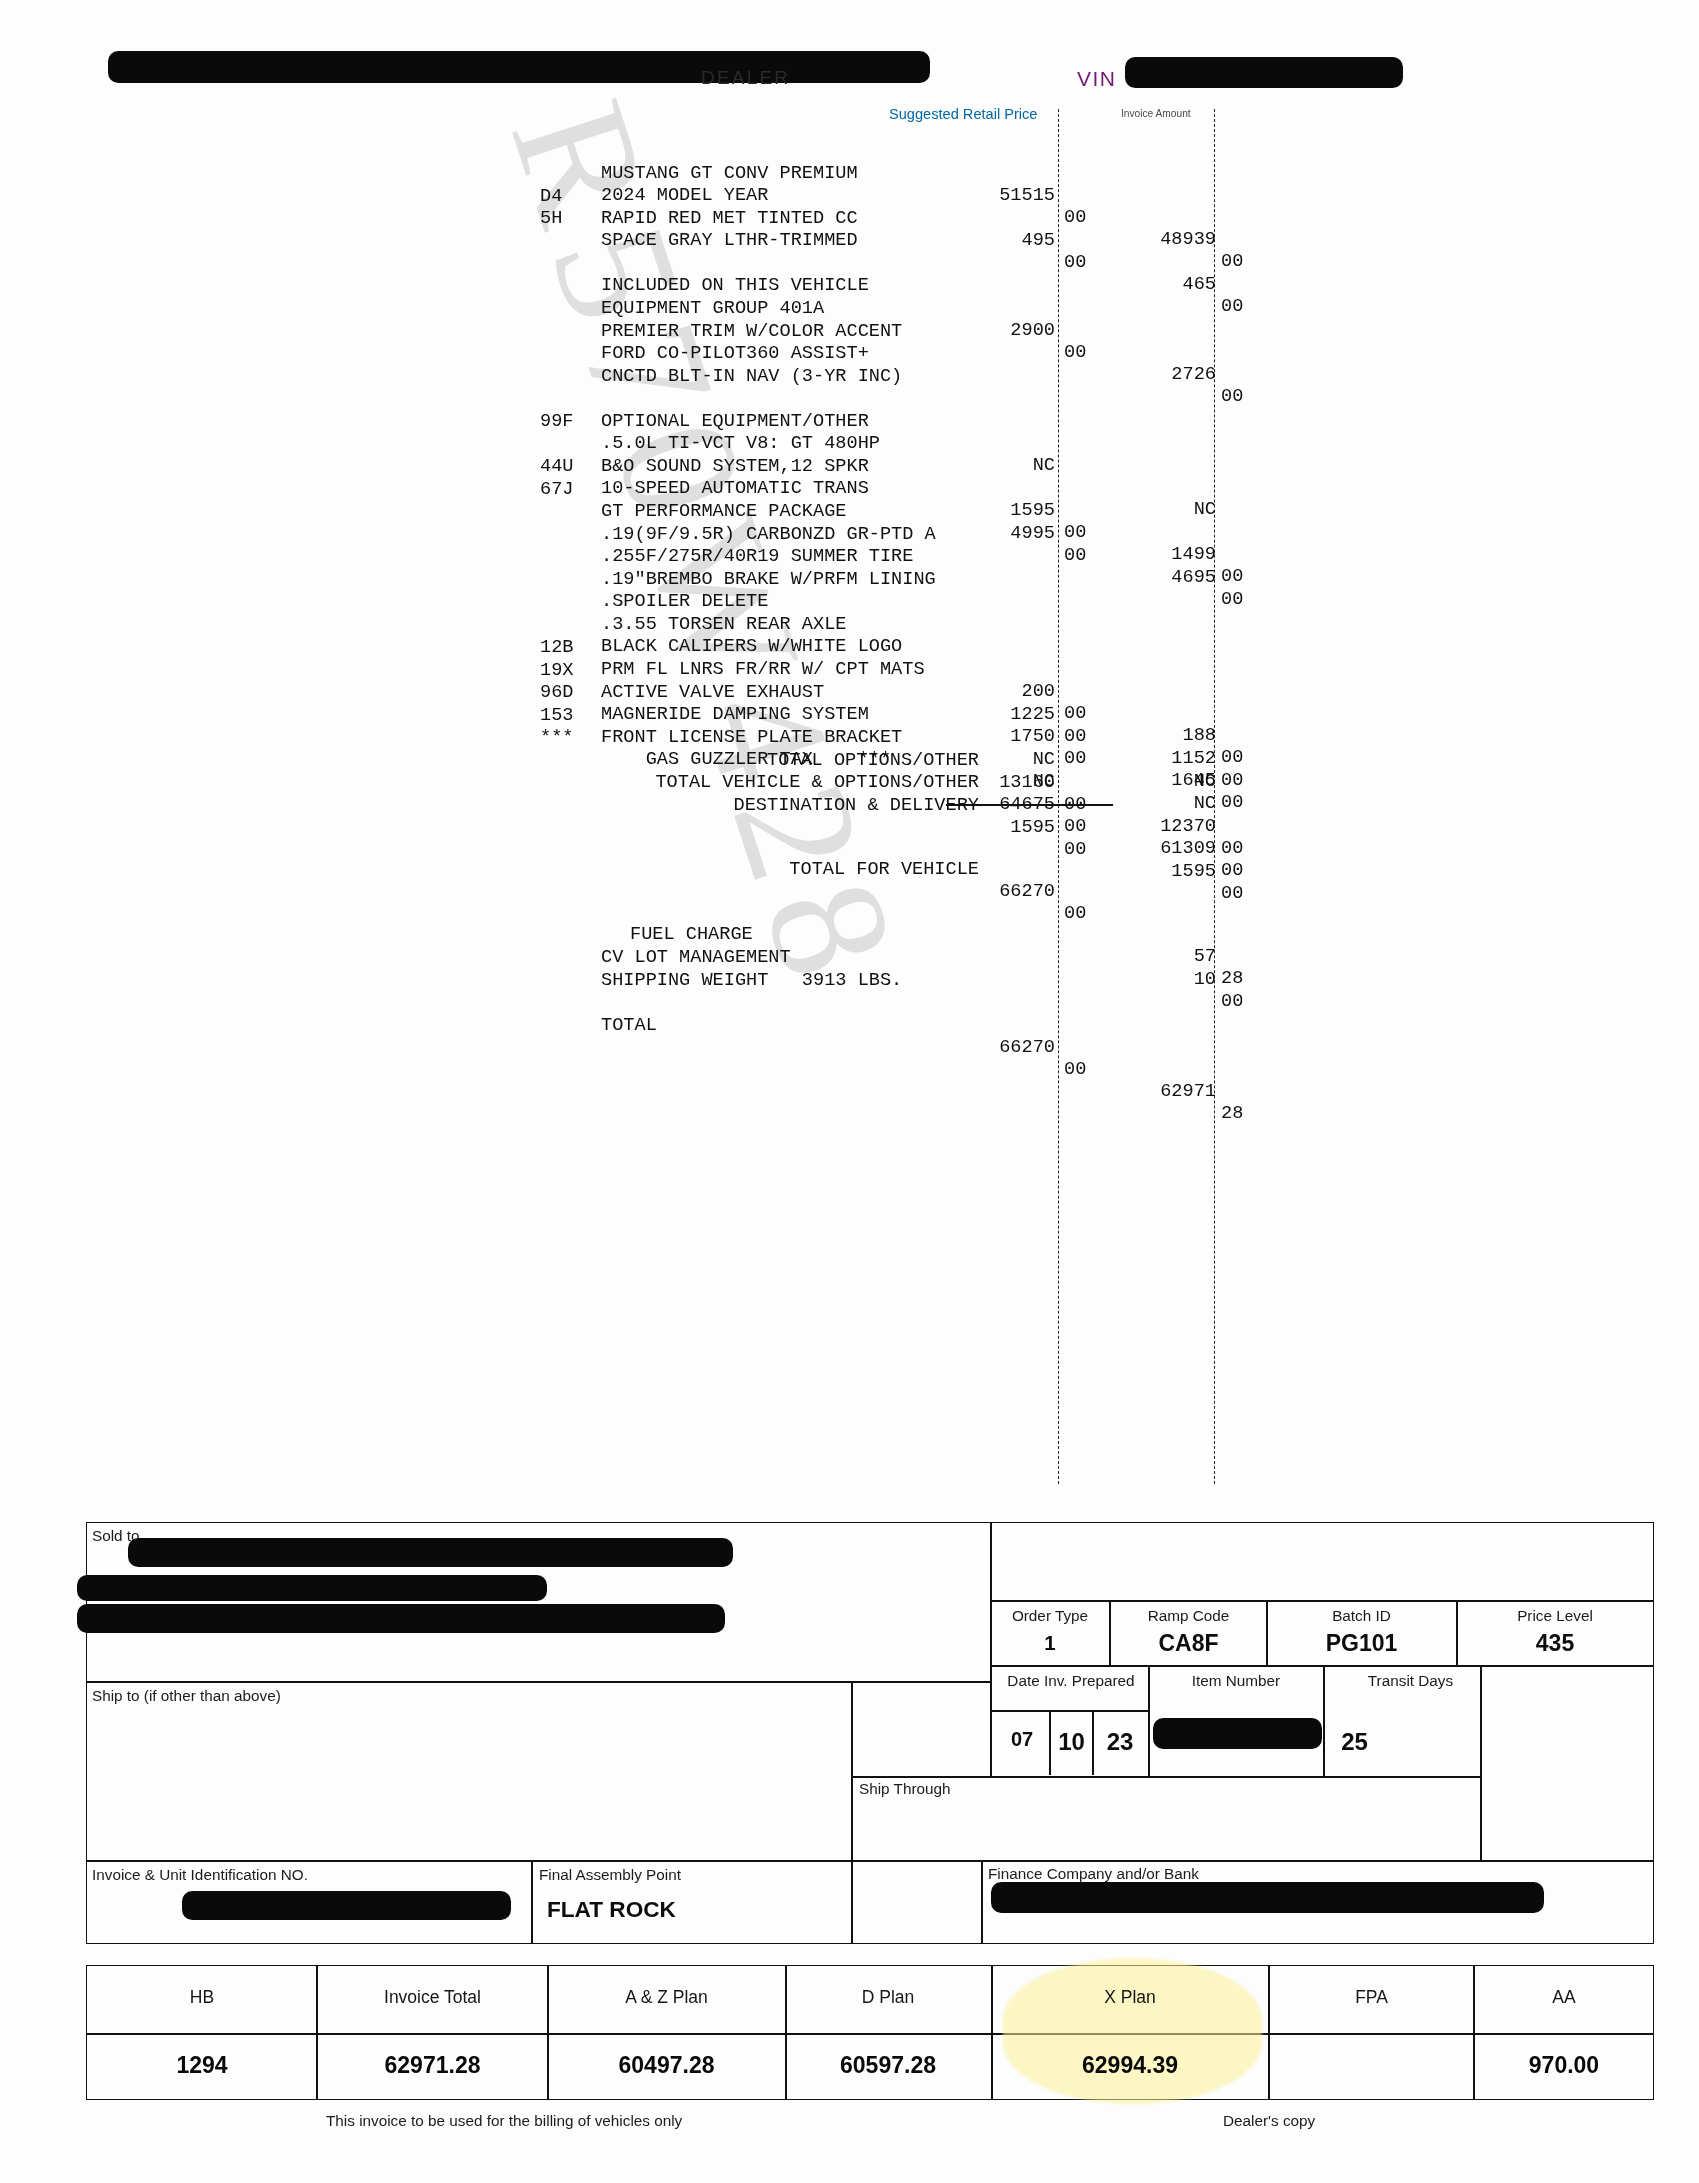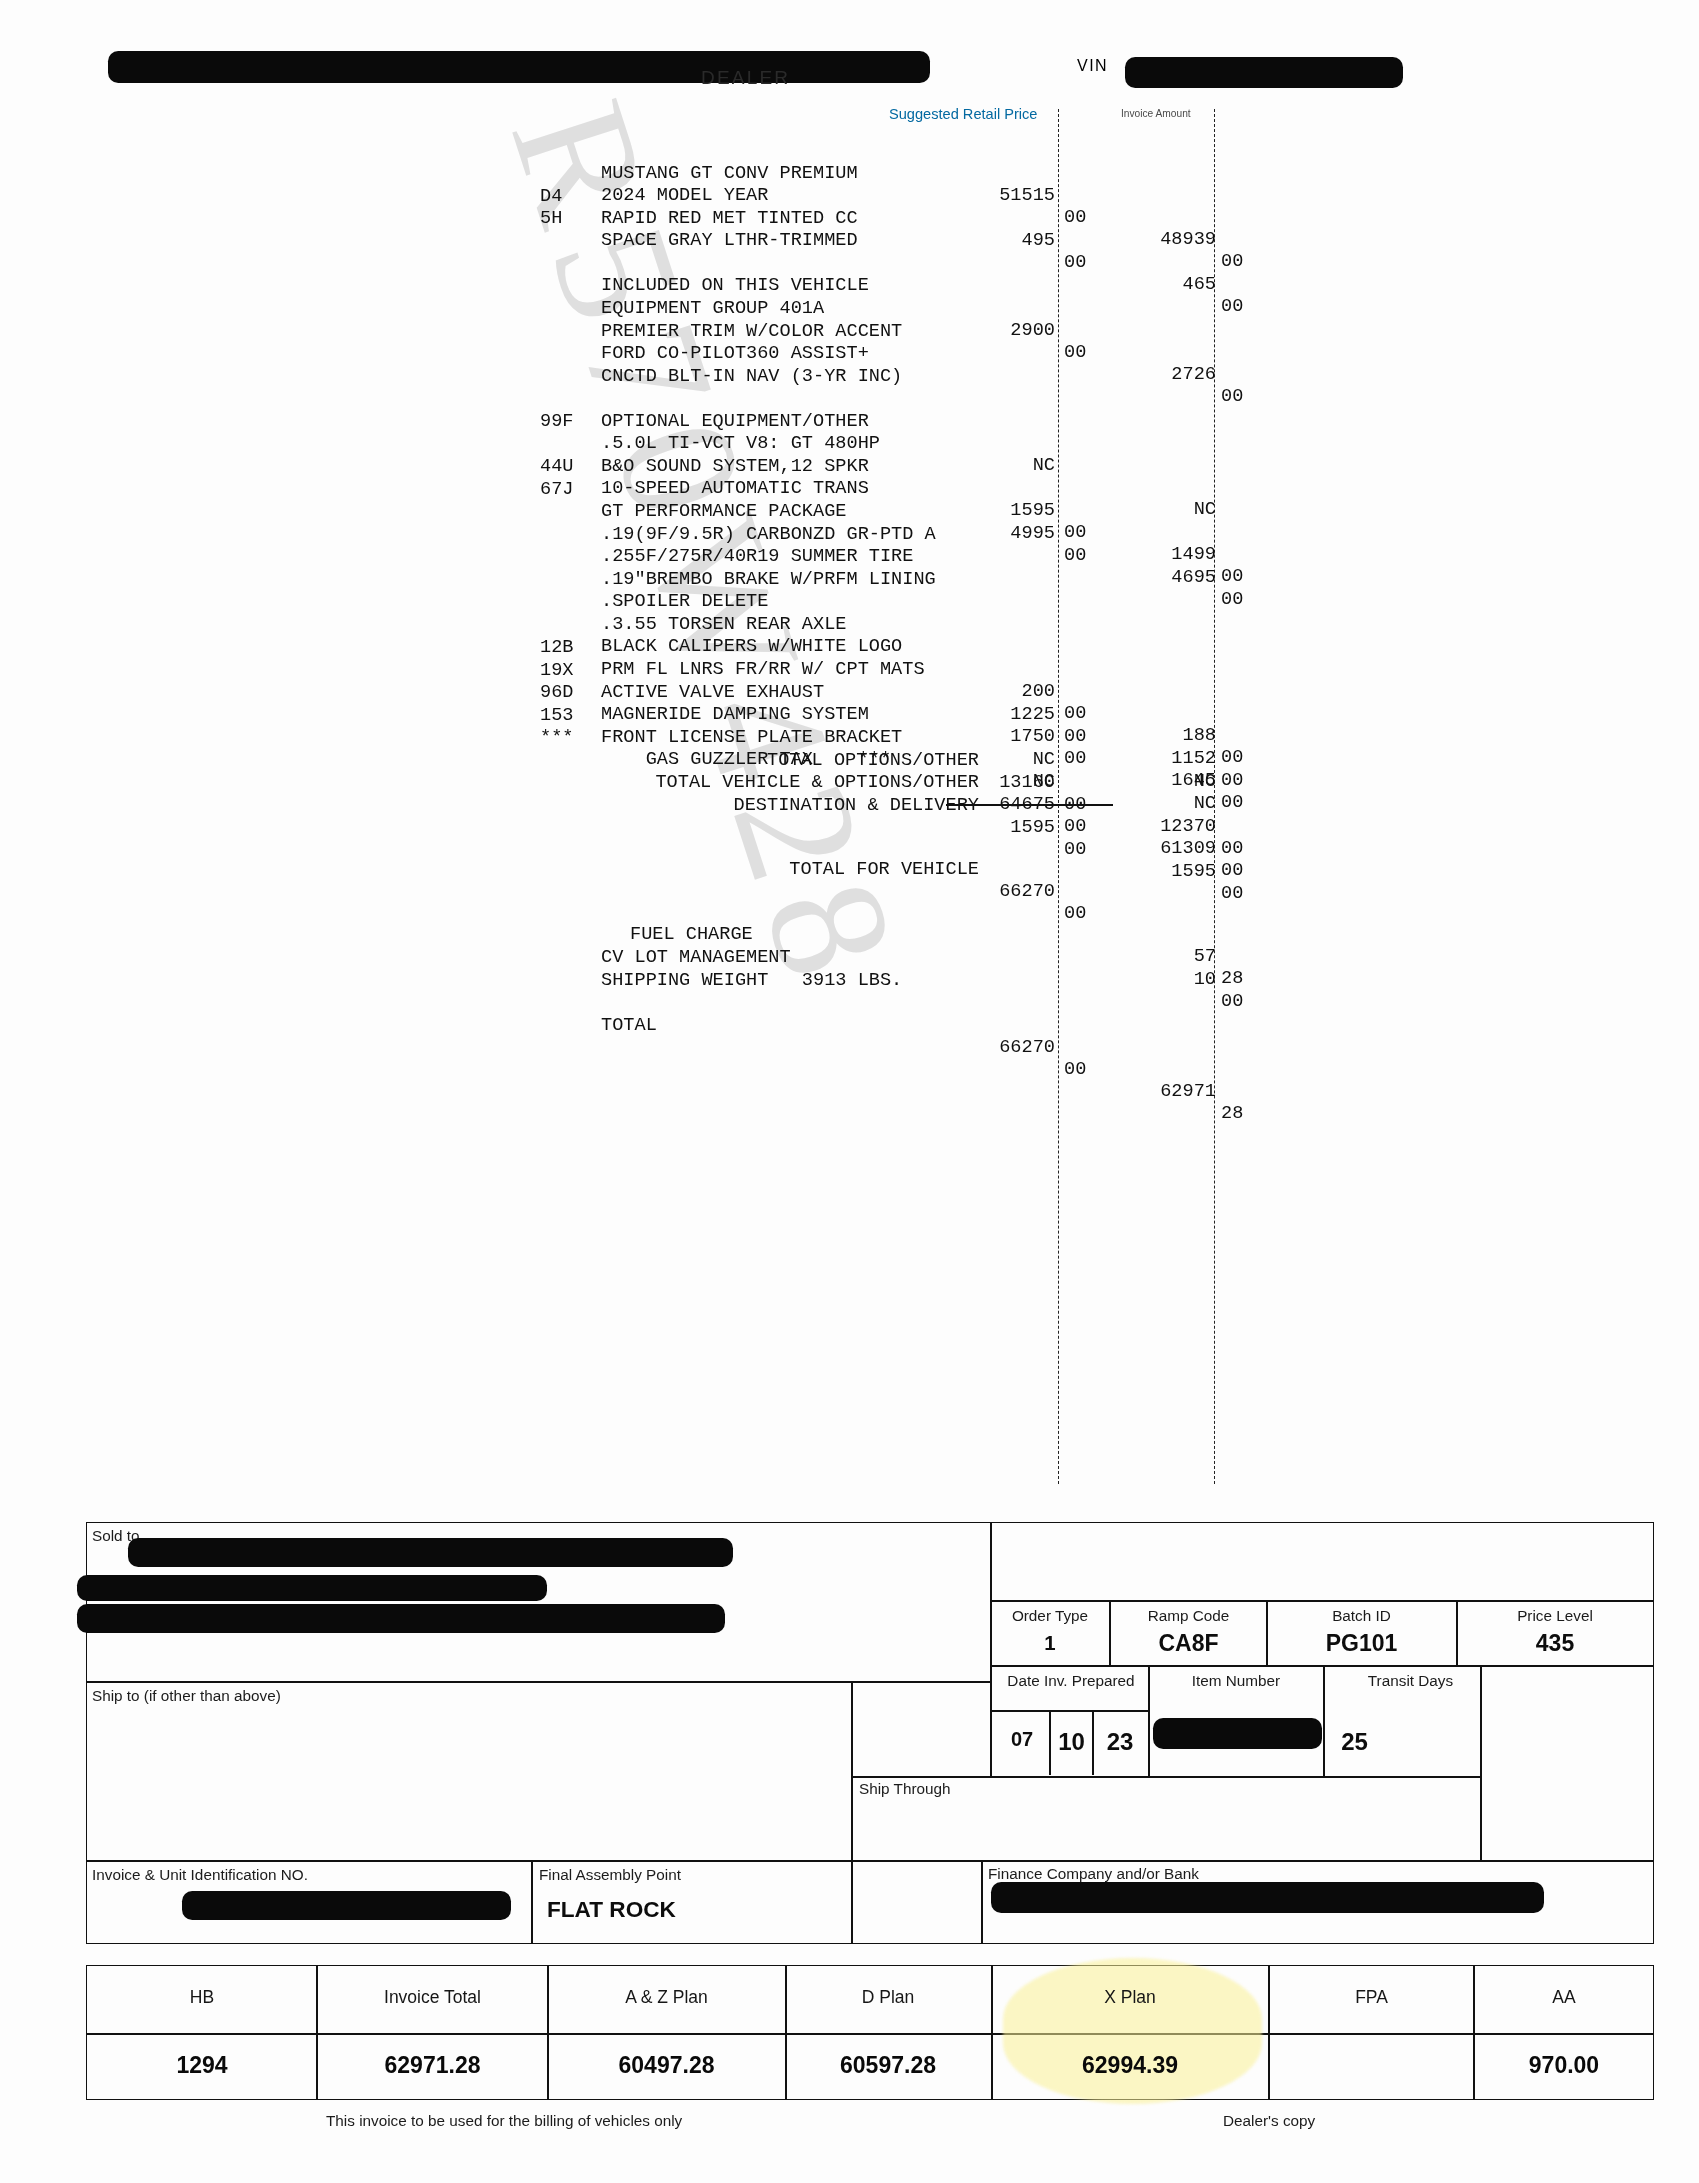--- a/index.html
+++ b/index.html
@@ -48,24 +48,24 @@
   
   .dealer-lbl {
     position: absolute;
     left: 701px; top: 67px;
     font-size: 19px;
     letter-spacing: 2.2px;
     color: #2a2a2a;
   }
   .vin-lbl {
     position: absolute;
-    left: 1077px; top: 57px;
-    font-size: 16px;
+    left: 1077px; top: 67px;
+    font-size: 21px;
     letter-spacing: 1.5px;
-    color: #000000;
+    color: #701a75;
   }
   .srp-lbl {
     position: absolute;
     left: 889px; top: 106px;
     font-size: 14.6px;
     color: #0369a1;
   }
   .inv-lbl {
     position: absolute;
     left: 1121px; top: 108px;

